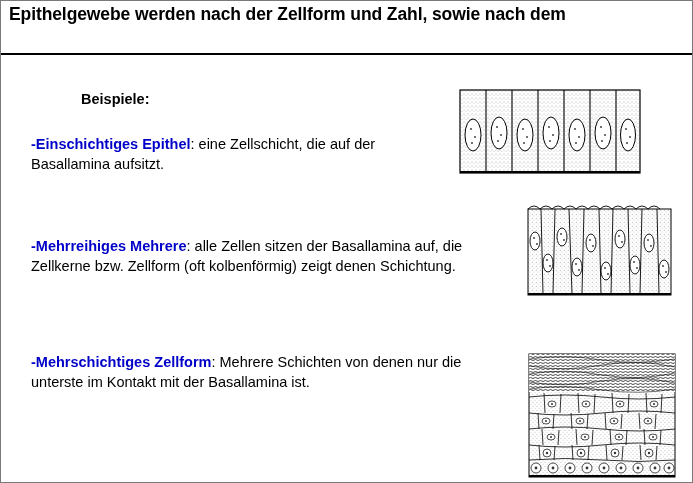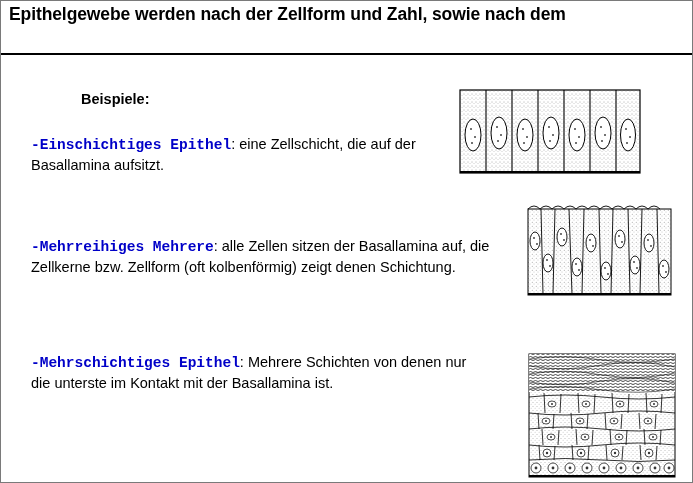--- a/index.html
+++ b/index.html
@@ -54,21 +54,20 @@
   }
 
   .block {
     position: absolute;
     font-size: 14.5px;
     line-height: 1.35;
   }
   .block .lead {
     color: #0000c8;
     font-weight: bold;
-    font-family: Liberation Mono, monospace;
   }
   .block .body {
     color: #000000;
   }
 
   #block1 { left: 30px; top: 134px; width: 400px; }
   #block2 { left: 30px; top: 236px; width: 470px; }
   #block3 { left: 30px; top: 352px; width: 440px; }
 
   .fig {
@@ -96,21 +95,21 @@
 
   <div class="block" id="block1">
     <span class="lead">-Einschichtiges Epithel</span><span class="body">: eine Zellschicht, die auf der Basallamina aufsitzt.</span>
   </div>
 
   <div class="block" id="block2">
     <span class="lead">-Mehrreihiges Mehrere</span><span class="body">: alle Zellen sitzen der Basallamina auf, die Zellkerne bzw. Zellform (oft kolbenförmig) zeigt denen Schichtung.</span>
   </div>
 
   <div class="block" id="block3">
-    <span class="lead">-Mehrschichtiges Epithel</span><span class="body">: Mehrere Schichten von denen nur die unterste im Kontakt mit der Basallamina ist.</span>
+    <span class="lead">-Mehrschichtiges Zellform</span><span class="body">: Mehrere Schichten von denen nur die unterste im Kontakt mit der Basallamina ist.</span>
   </div>
 
   <div class="fig" id="fig1">
     <svg width="182" height="85" viewBox="0 0 182 85" xmlns="http://www.w3.org/2000/svg">
       <defs>
         <pattern id="stip1" width="4" height="4" patternUnits="userSpaceOnUse">
           <rect width="4" height="4" fill="#ffffff"></rect>
           <circle cx="1" cy="1" r="0.45" fill="#555"></circle>
           <circle cx="3" cy="2.6" r="0.4" fill="#777"></circle>
         </pattern>

